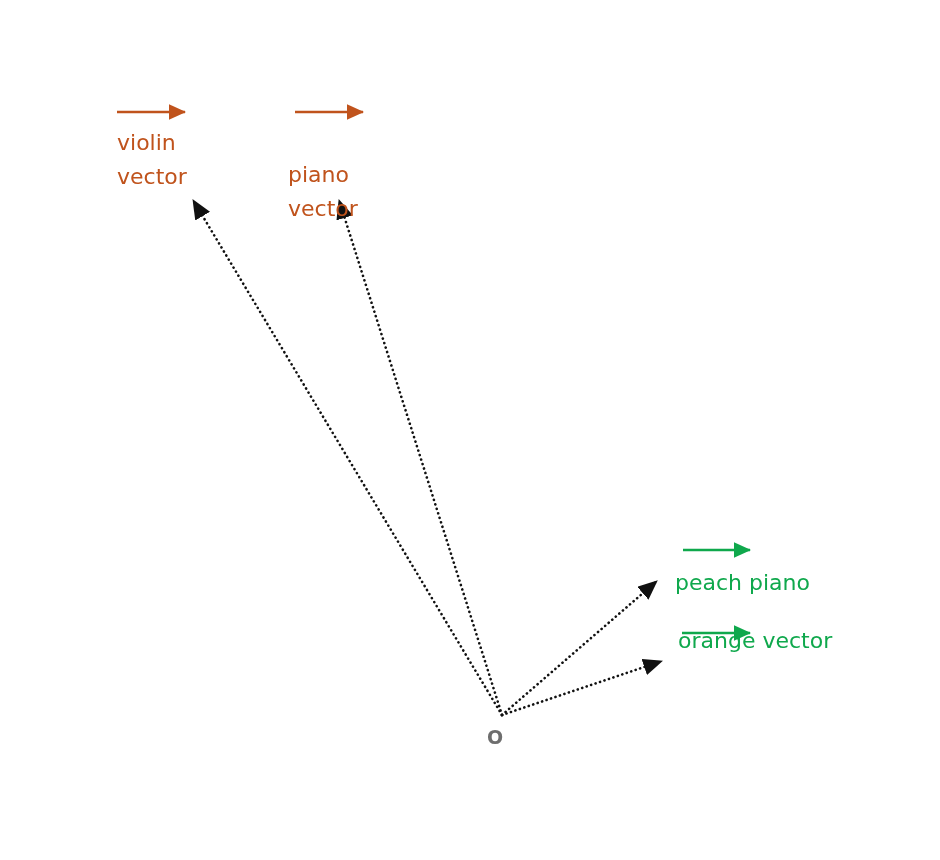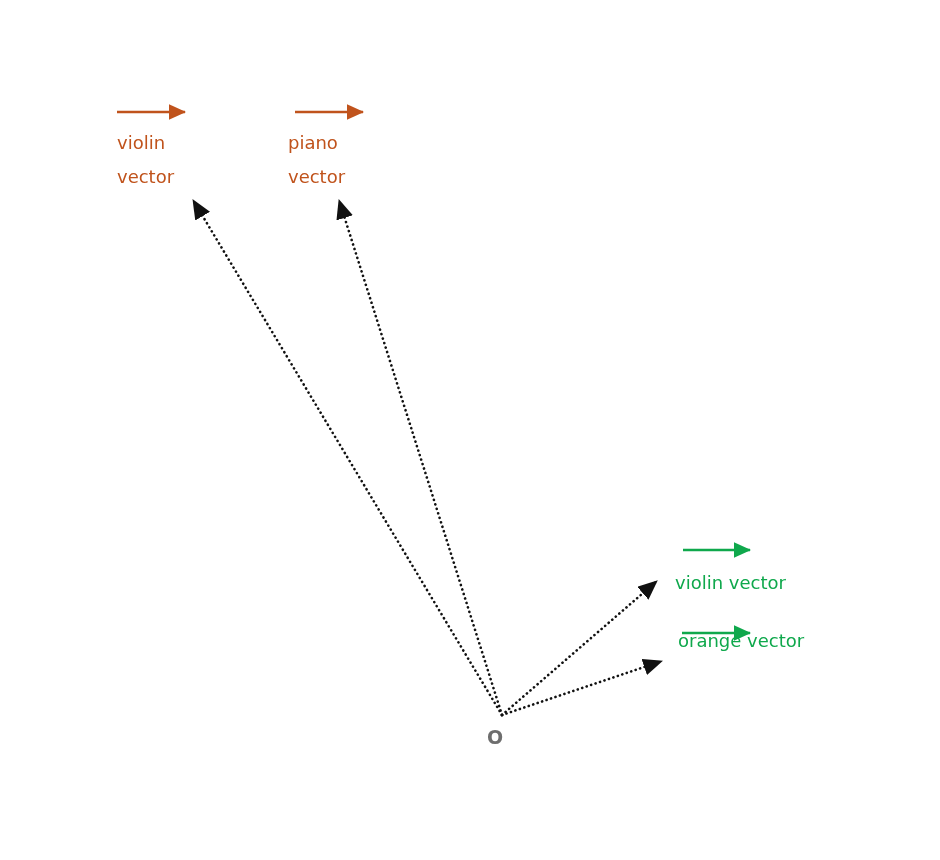--- a/index.html
+++ b/index.html
@@ -24,21 +24,21 @@
     left: 0;
     width: 940px;
     height: 860px;
     display: block;
   }
   .legend-group {
     position: absolute;
   }
   .legend-text {
     font-family: "DejaVu Sans", "Liberation Sans", sans-serif;
-    font-size: 18px;
+    font-size: 22px;
     line-height: 34px;
     white-space: pre;
     letter-spacing: 0px;
   }
   .legend-line-1, .legend-line-2 {
     display: block;
   }
   .origin-label {
     position: absolute;
     font-family: "DejaVu Sans", "Liberation Sans", sans-serif;
@@ -79,25 +79,25 @@
         <line x1="682" y1="633" x2="750" y2="633" stroke="#0fa84c" stroke-width="2.6" marker-end="url(#arrow-green)"></line>
       </g>
   </svg>
 
   <div id="legend-labels-layer">
       <div class="legend-group" style="left: 117px; top: 126px;">
         <span class="legend-text legend-line-1" style="color: rgb(192, 83, 28);">violin</span>
         <span class="legend-text legend-line-2" style="color: rgb(192, 83, 28);">vector</span>
       </div>
       <div class="legend-group" style="left: 288px; top: 126px;">
-        <span class="legend-text legend-line-1" style="color: rgb(192, 83, 28);">piano</span>
+        <span class="legend-text legend-line-1" style="color: rgb(192, 83, 28); margin-top: 32px;">piano</span>
         <span class="legend-text legend-line-2" style="color: rgb(192, 83, 28);">vector</span>
       </div>
       <div class="legend-group" style="left: 675px; top: 566px;">
-        <span class="legend-text legend-line-1" style="color: rgb(15, 168, 76);">violin vector</span>
+        <span class="legend-text legend-line-1" style="color: rgb(15, 168, 76);">peach piano</span>
       </div>
       <div class="legend-group" style="left: 678px; top: 624px;">
         <span class="legend-text legend-line-1" style="color: rgb(15, 168, 76);">orange vector</span>
       </div>
     </div>
 
   <div class="origin-label" id="origin-label" style="left: 487px; top: 726px; color: rgb(110, 110, 110);">O</div>
 
 </div>
 

